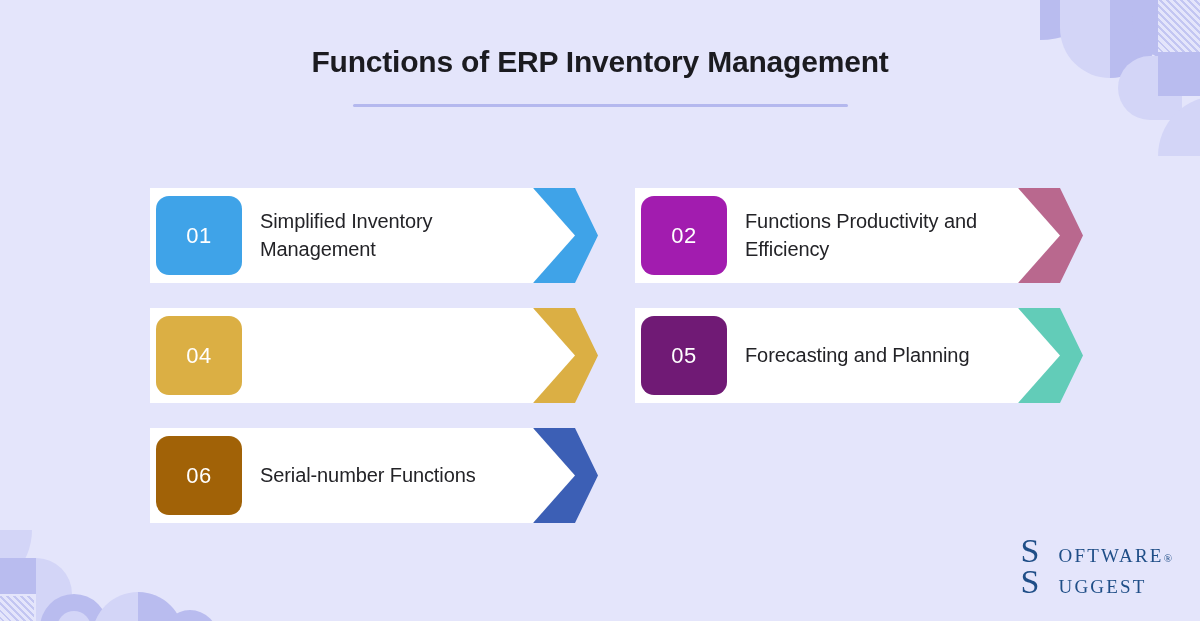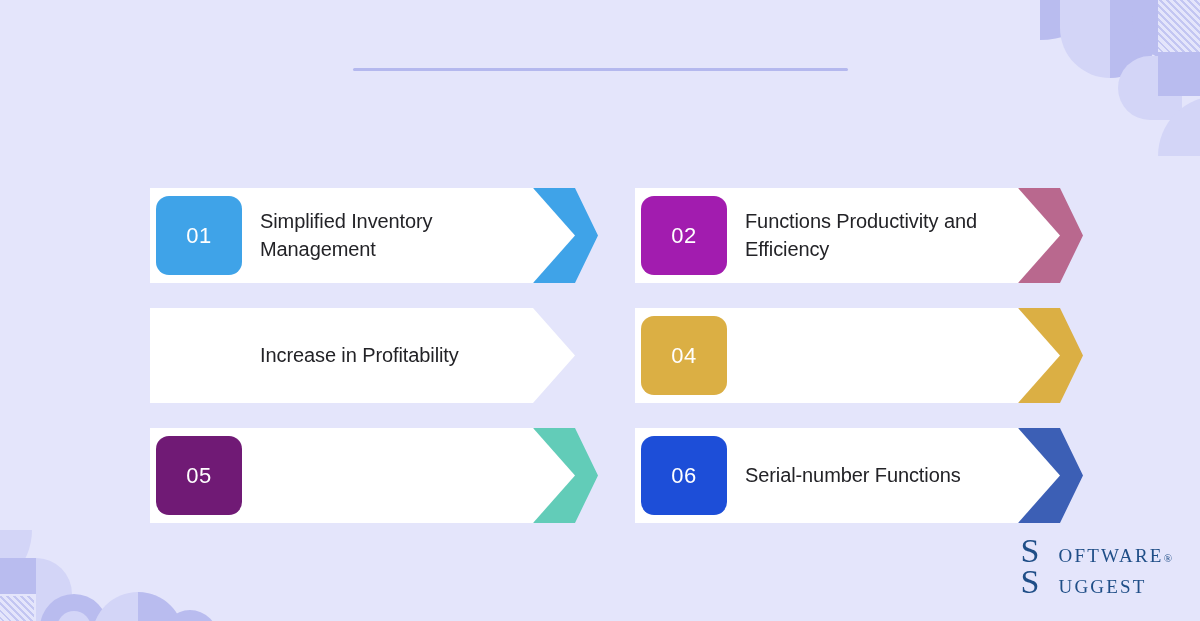--- a/index.html
+++ b/index.html
@@ -186,20 +186,21 @@
 
   <div class="shape c-mid" style="left:40px; top:594px; width:68px; height:68px; border-radius:68px 68px 0 0;"></div>
   <div class="shape c-light" style="left:57px; top:611px; width:34px; height:34px; border-radius:34px 34px 0 0;"></div>
   <div class="shape c-light" style="left:92px; top:592px; width:92px; height:92px; border-radius:92px 92px 0 0;"></div>
   <div class="shape c-mid" style="left:138px; top:592px; width:46px; height:92px; border-radius:0 92px 0 0;"></div>
   <div class="shape c-mid" style="left:162px; top:610px; width:56px; height:56px; border-radius:56px 56px 0 0;"></div>
 
 </div>
 
 <div class="header">
+  <div class="title">Functions of ERP Inventory Management</div>
   <div class="title-rule"></div>
 </div>
 
 <div class="grid">
 
   <div class="card">
     <div class="chevron" style="background: rgb(63, 163, 232);"></div>
     <div class="card-body">
       <div class="num-box" style="background: rgb(63, 163, 232);">
         <span>01</span>
@@ -211,52 +212,44 @@
   <div class="card">
     <div class="chevron" style="background: rgb(185, 104, 142);"></div>
     <div class="card-body">
       <div class="num-box" style="background: #a21caf;">
         <span>02</span>
       </div>
       <div class="card-label">Functions Productivity and Efficiency</div>
     </div>
   </div>
 
-  <div class="card">
-    <div class="chevron"></div>
-    <div class="card-body">
-      <div class="num-box">
-        <span>03</span>
-      </div>
-      <div class="card-label">Increase in Profitability</div>
-    </div>
-  </div>
 
   <div class="card">
     <div class="chevron" style="background: rgb(219, 175, 68);"></div>
     <div class="card-body">
       <div class="num-box" style="background: rgb(219, 175, 68);">
         <span>04</span>
       </div>
     </div>
   </div>
 
   <div class="card">
     <div class="chevron" style="background: rgb(98, 204, 184);"></div>
     <div class="card-body">
       <div class="num-box" style="background: #701a75;">
         <span>05</span>
       </div>
+      <div class="card-label">Forecasting and Planning</div>
     </div>
   </div>
 
   <div class="card">
     <div class="chevron" style="background: rgb(60, 95, 181);"></div>
     <div class="card-body">
-      <div class="num-box" style="background: #1d4ed8; align-items: center;">
+      <div class="num-box" style="background: #a16207; align-items: center;">
         <span>06</span>
       </div>
       <div class="card-label">Serial-number Functions</div>
     </div>
   </div>
 
 </div>
 
 <div class="logo">
   <div class="logo-row">

